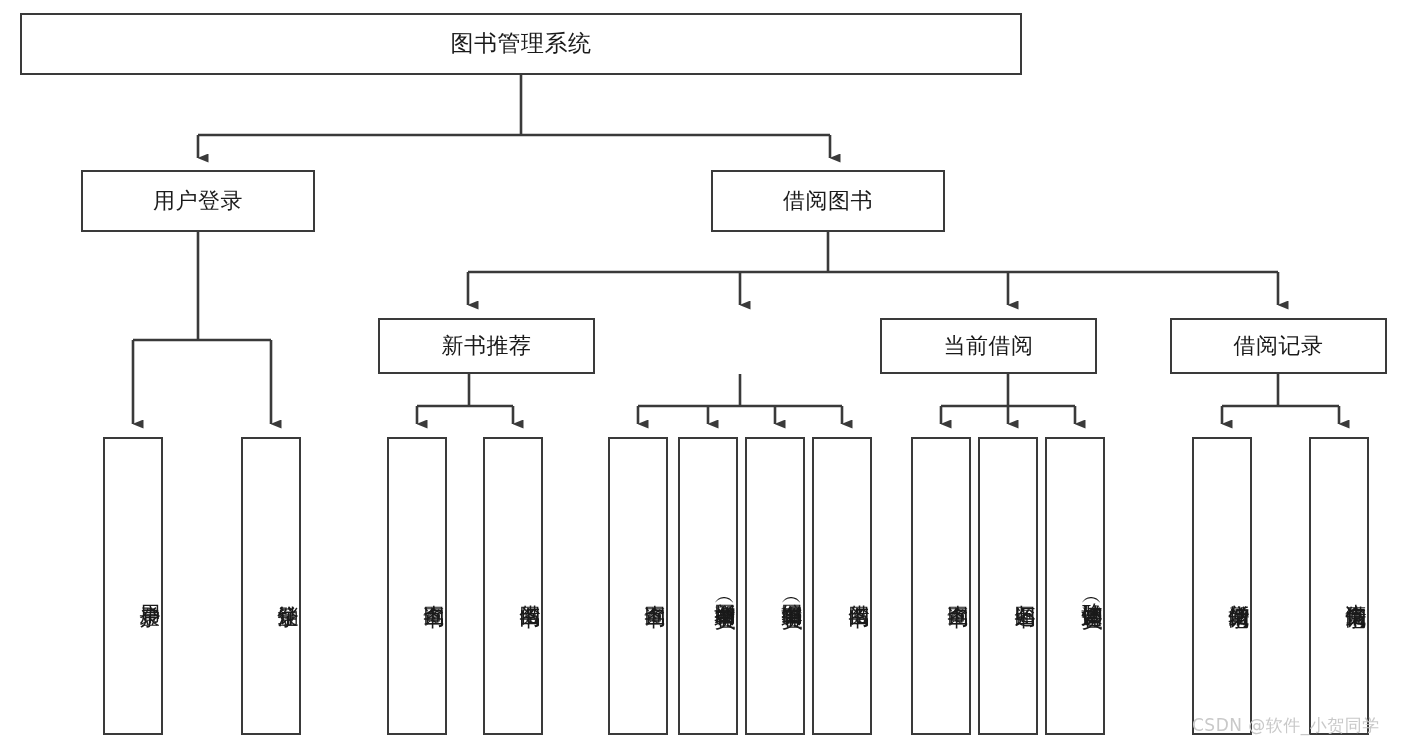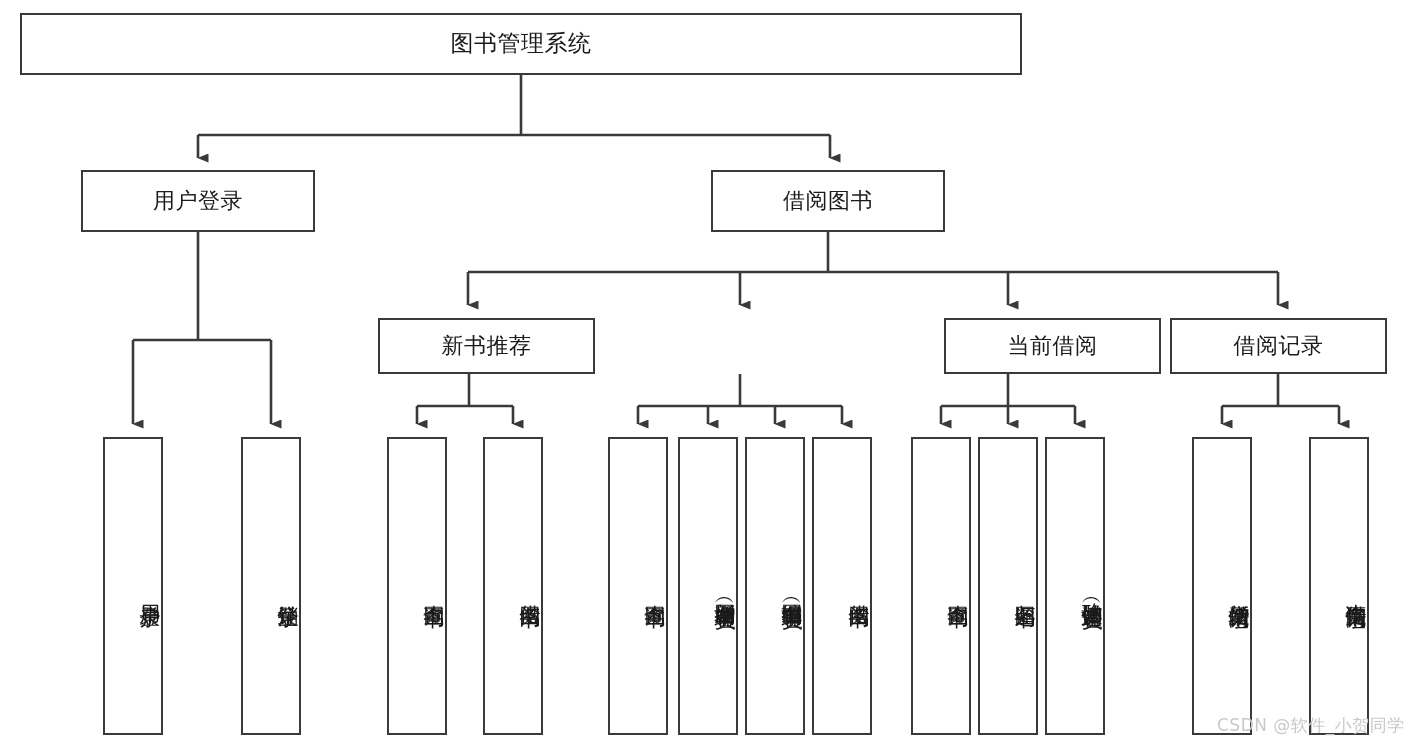--- a/index.html
+++ b/index.html
@@ -60,21 +60,20 @@
     display: block;
   }
   .watermark {
     position: absolute;
     left: 1192px;
     top: 714px;
     font-size: 17px;
     color: #c9c9c9;
     white-space: nowrap;
     letter-spacing: 0.5px;
-    margin-left: 25px;
   }
 </style>
 </head>
 <body>
 
 <div id="canvas">
 
   <svg class="edges" viewBox="0 0 1405 747">
     <defs>
       <marker id="arw" markerWidth="9" markerHeight="11" refX="4.5" refY="10.5" orient="auto" markerUnits="userSpaceOnUse">
@@ -132,21 +131,21 @@
   <div class="node horiz" style="left:81px; top:170px; width:234px; height:62px;">
     <span>用户登录</span>
   </div>
   <div class="node horiz" style="left:711px; top:170px; width:234px; height:62px;">
     <span>借阅图书</span>
   </div>
 
   <div class="node horiz" style="left:361px; top:318px; width:217px; height:56px;margin-left:17px;">
     <span>新书推荐</span>
   </div>
-  <div class="node horiz" style="left:944px; top:318px; width:217px; height:56px;">
+  <div class="node horiz" style="left:880px; top:318px; width:217px; height:56px;">
     <span>当前借阅</span>
   </div>
   <div class="node horiz" style="left:1170px; top:318px; width:217px; height:56px;">
     <span>借阅记录</span>
   </div>
 
   <div class="node vert" style="left:103px; top:437px; width:60px; height:298px;">
     <span class="vlabel">用户登录</span>
   </div>
   <div class="node vert" style="left:241px; top:437px; width:60px; height:298px;">

